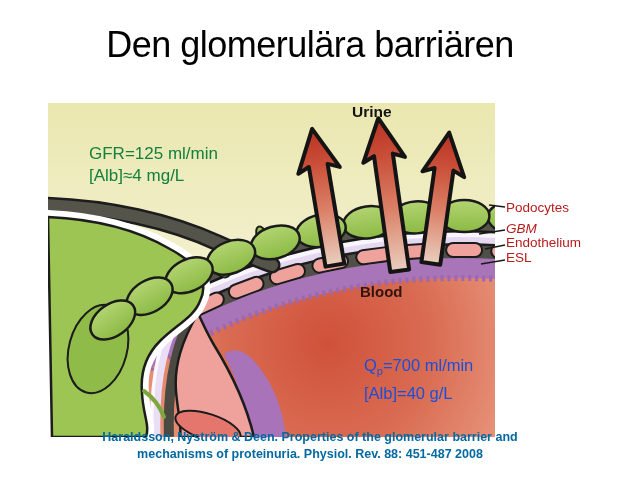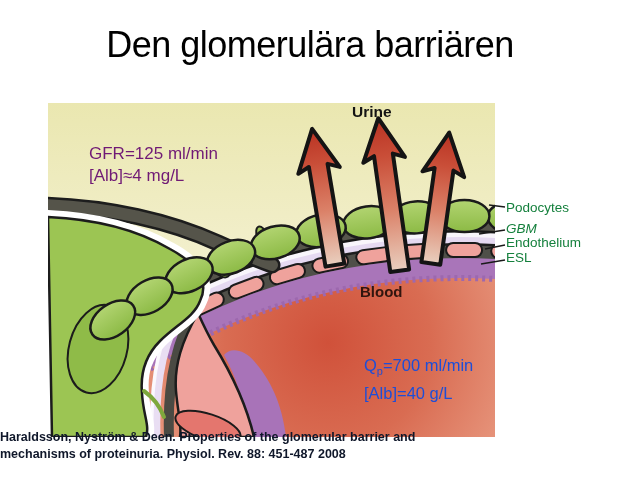--- a/index.html
+++ b/index.html
@@ -9,29 +9,29 @@
   }
   .title{
     position:absolute;top:24px;left:0;width:100%;margin:0;
     text-align:center;font-size:36px;font-weight:400;color:#000;
     letter-spacing:-0.5px;font-family:"Liberation Sans",sans-serif;
   }
   .figure{position:absolute;left:48px;top:87px;width:545px;height:334px;margin-top:16px;}
   .figure svg{position:absolute;left:0;top:0;}
   .txt{position:absolute;white-space:nowrap;}
   .urine-label{left:304px;top:0px;font-size:15.5px;font-weight:700;color:#141414;}
-  .gfr-block{left:41px;top:40px;font-size:17px;color:#701a75;line-height:22px;}
+  .gfr-block{left:41px;top:40px;font-size:17px;color:#15803d;line-height:22px;}
   .blood-label{left:312px;top:180px;font-size:15px;font-weight:700;color:#31150e;}
   .qp-block{left:316px;top:251px;font-size:16.5px;color:#1d4ed8;line-height:22px;}
   .qp-block sub{font-size:11px;}
-  .layer-label{position:absolute;left:458px;font-size:13.5px;color:#15803d;line-height:14px;}
+  .layer-label{position:absolute;left:458px;font-size:13.5px;color:#b91c1c;line-height:14px;}
   .ll-0{top:98px;} .ll-1{top:119px;font-style:italic;} .ll-2{top:133px;} .ll-3{top:148px;}
   .citation{
-    position:absolute;left:0;top:429px;width:100%;
-    font-size:12.5px;font-weight:700;color:#0f172a;line-height:17px;
+    position:absolute;left:0;top:429px;width:100%;text-align:center;
+    font-size:12.5px;font-weight:700;color:#0369a1;line-height:17px;
   }
 </style>
 </head>
 <body>
 
 <div class="slide">
 
   <h1 class="title">Den glomerulära barriären</h1>
 
   <div class="figure">

